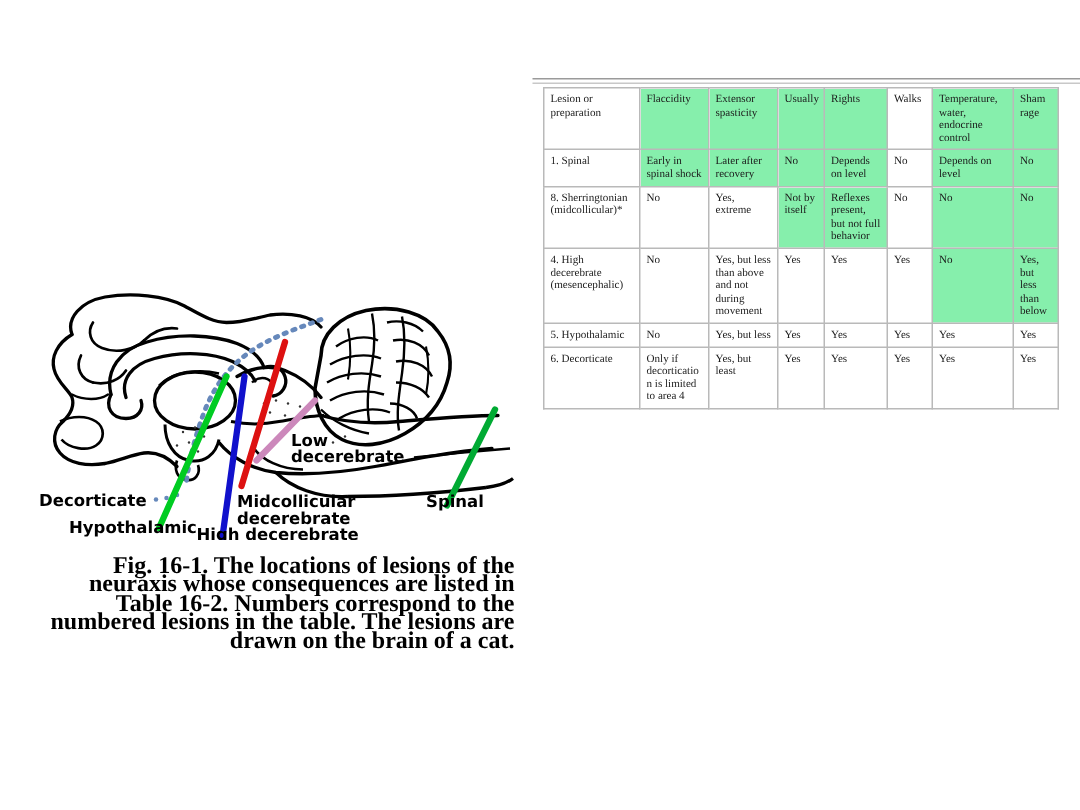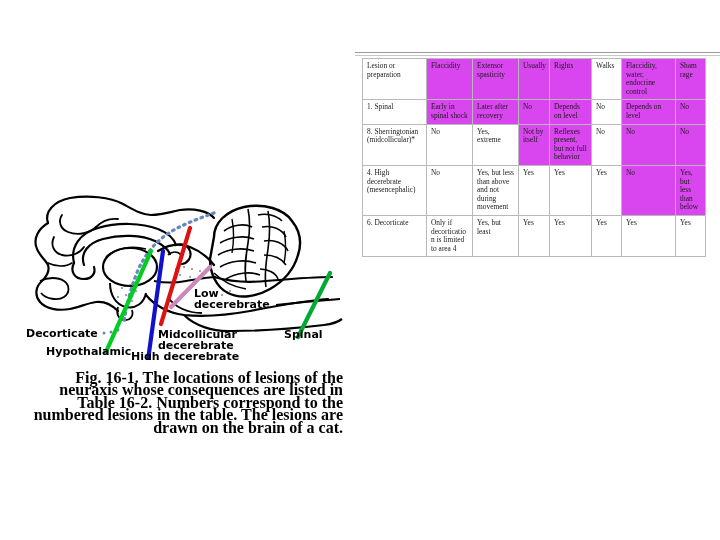--- a/index.html
+++ b/index.html
@@ -63,21 +63,21 @@
     border:1px solid #b9b9b9;
     vertical-align:top;
     padding:3px 3px 3px 4px;
     line-height:8.6px;
     background:#ffffff;
     word-wrap:break-word;
     overflow:hidden;
   }
   
   table.data-table td.sh{
-    background:#d946ef;
+    background:#86efac;
   }
   
   td.bl-l{border-left:1.6px solid #4f6fa8;}
   td.bl-r{border-right:1.6px solid #4f6fa8;}
   td.bl-t{border-top:1.6px solid #4f6fa8;}
   td.bl-b{border-bottom:1.6px solid #4f6fa8;}
 
   tr.hdr td{font-size:7.4px;}
   td.foot{
     border:1px solid #b9b9b9;
@@ -250,21 +250,21 @@
     </colgroup>
     <tbody>
 
       <tr class="hdr">
         <td>Lesion or preparation</td>
         <td class="sh bl-l bl-t">Flaccidity</td>
         <td class="sh bl-r bl-t">Extensor spasticity</td>
         <td class="sh bl-l bl-t">Usually</td>
         <td class="sh bl-r bl-t">Rights</td>
         <td>Walks</td>
-        <td class="sh bl-l bl-t">Flaccidity, water, endocrine control</td>
+        <td class="sh bl-l bl-t">Temperature, water, endocrine control</td>
         <td class="sh bl-r bl-t">Sham rage</td>
       </tr>
 
       <tr>
         <td>1. Spinal</td>
         <td class="sh bl-l bl-b">Early in spinal shock</td>
         <td class="sh bl-r bl-b">Later after recovery</td>
         <td class="sh bl-l">No</td>
         <td class="sh bl-r">Depends on level</td>
         <td>No</td>
@@ -288,20 +288,30 @@
         <td>4. High decerebrate (mesencephalic)</td>
         <td>No</td>
         <td>Yes, but less than above and not during movement</td>
         <td>Yes</td>
         <td>Yes</td>
         <td>Yes</td>
         <td class="sh bl-l bl-b">No</td>
         <td class="sh bl-r bl-b">Yes, but less than below</td>
       </tr>
 
+      <tr>
+        <td>5. Hypothalamic</td>
+        <td>No</td>
+        <td>Yes, but less</td>
+        <td>Yes</td>
+        <td>Yes</td>
+        <td>Yes</td>
+        <td>Yes</td>
+        <td>Yes</td>
+      </tr>
 
       <tr>
         <td>6. Decorticate</td>
         <td>Only if decortication is limited to area 4</td>
         <td>Yes, but least</td>
         <td>Yes</td>
         <td>Yes</td>
         <td>Yes</td>
         <td>Yes</td>
         <td>Yes</td>

